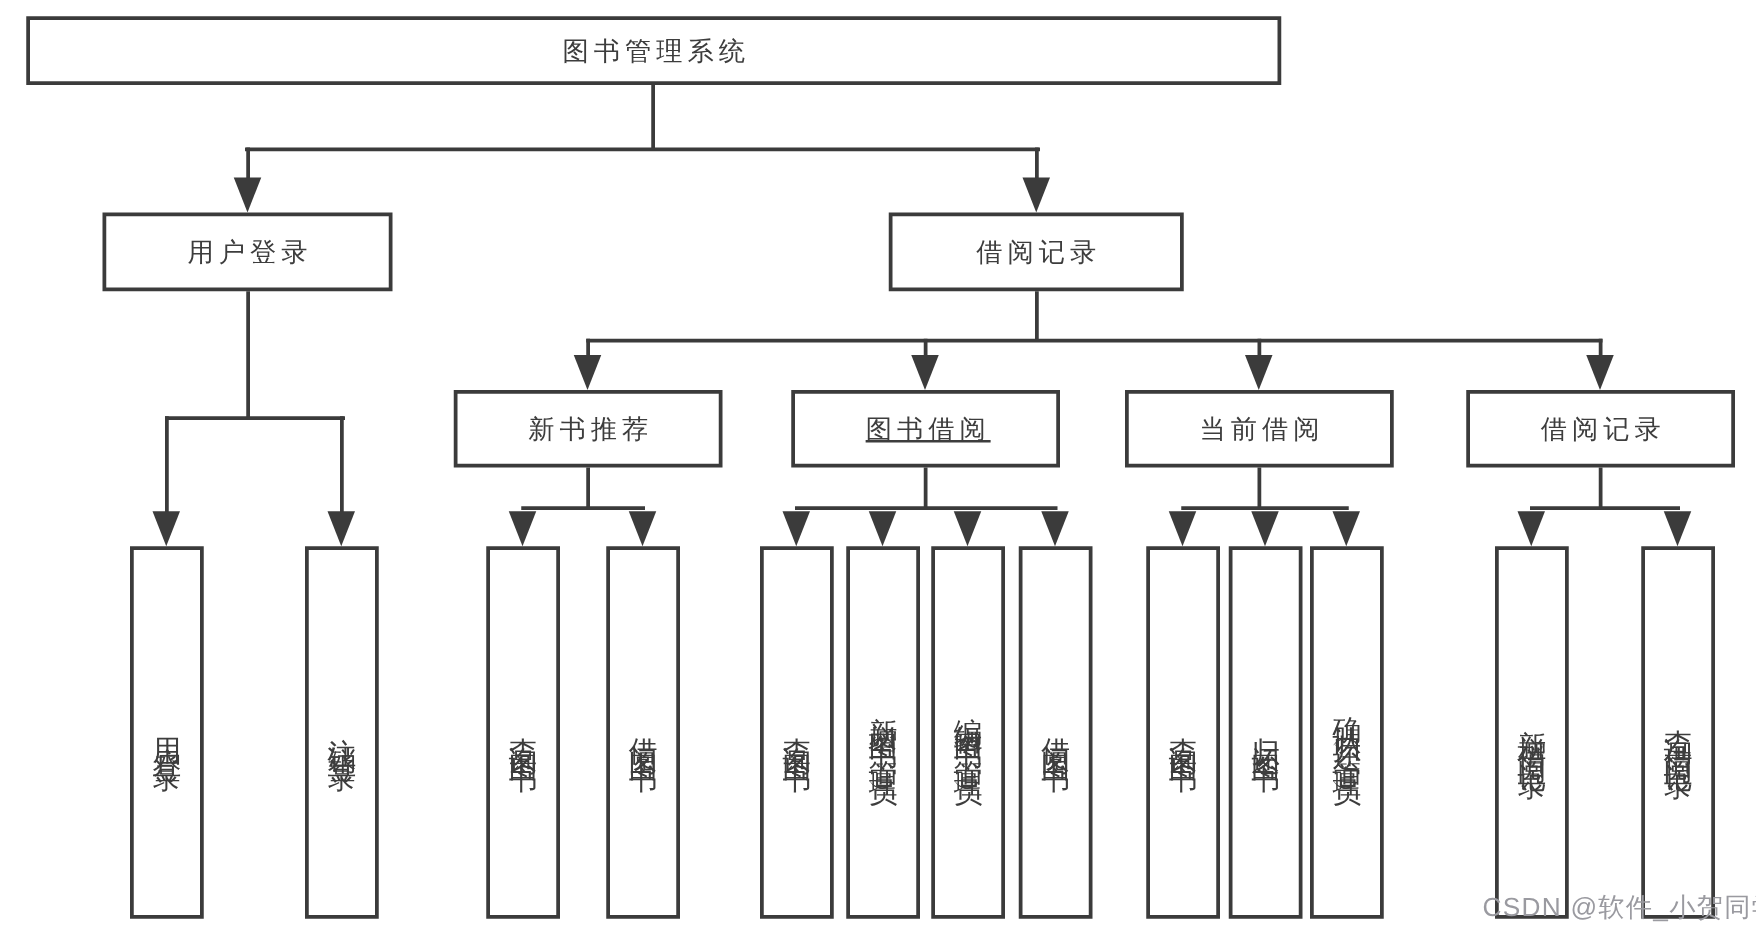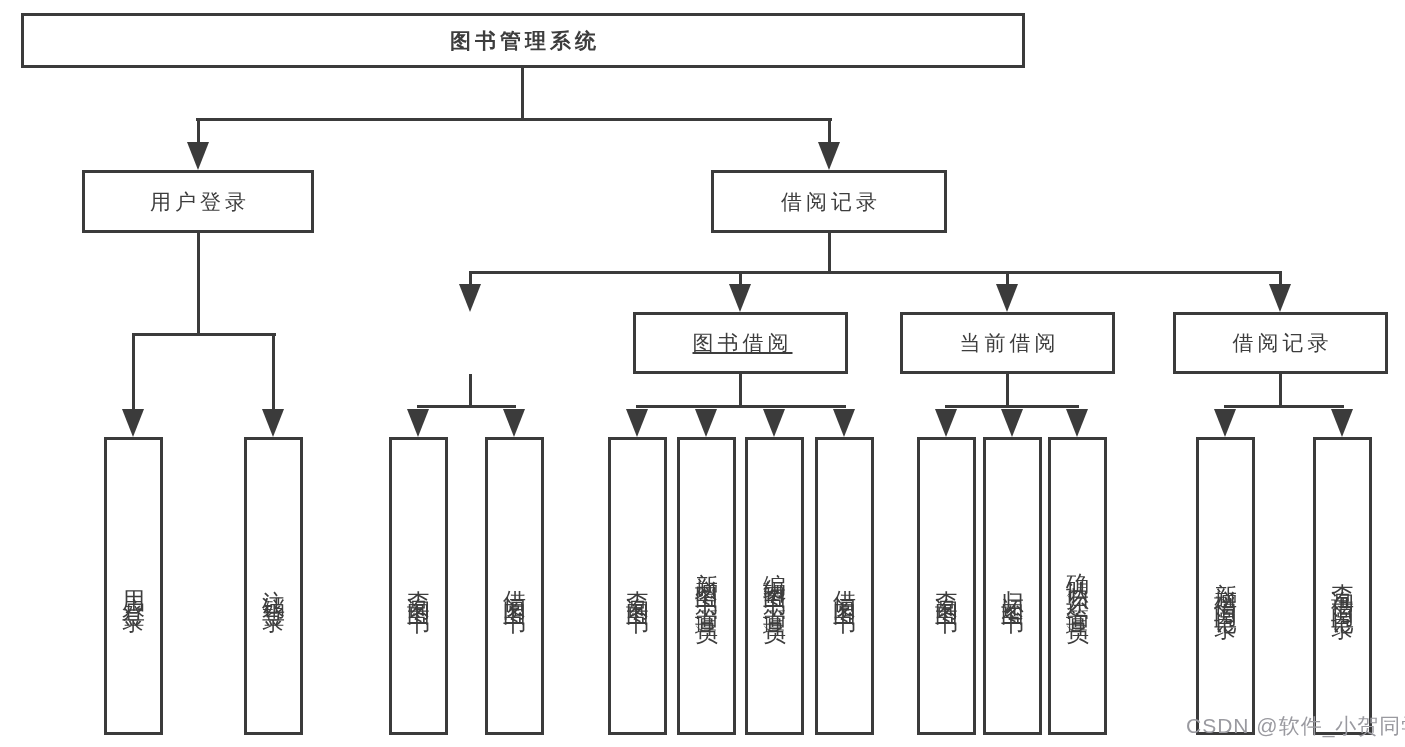--- a/index.html
+++ b/index.html
@@ -55,26 +55,27 @@
     letter-spacing:1px;
     white-space:nowrap;
     z-index:5;
   }
 </style>
 </head>
 <body>
 
 <div id="canvas">
 
-  <div class="box hlabel" style="left:21px;top:13px;width:1004px;height:55px;font-weight:bold;">图书管理系统</div>
+  <div class="box hlabel" style="left:21px;top:13px;width:1004px;height:55px;">图书管理系统</div>
 
   <div class="box hlabel" style="left:82px;top:170px;width:232px;height:63px;">用户登录</div>
 
   <div class="box hlabel" style="left:711px;top:170px;width:236px;height:63px;">借阅记录</div>
 
+  <div class="box hlabel" style="left:363px;top:312px;width:215px;height:62px;">新书推荐</div>
 
   <div class="box hlabel" style="left:633px;top:312px;width:215px;height:62px;text-decoration:underline;">图书借阅</div>
 
   <div class="box hlabel" style="left:900px;top:312px;width:215px;height:62px;text-align:right;">当前借阅</div>
 
   <div class="box hlabel" style="left:1173px;top:312px;width:215px;height:62px;">借阅记录</div>
 
   <div class="box leaf" style="left:104px;top:437px;width:59px;height:298px;">用户登录</div>
 
   <div class="box leaf" style="left:244px;top:437px;width:59px;height:298px;">注销登录</div>

